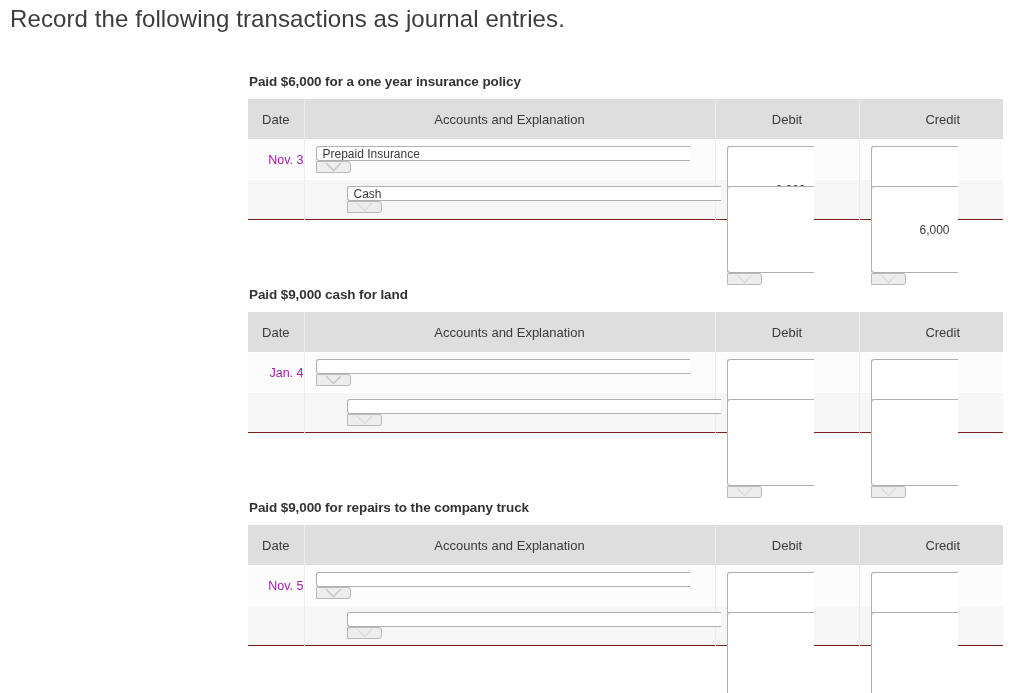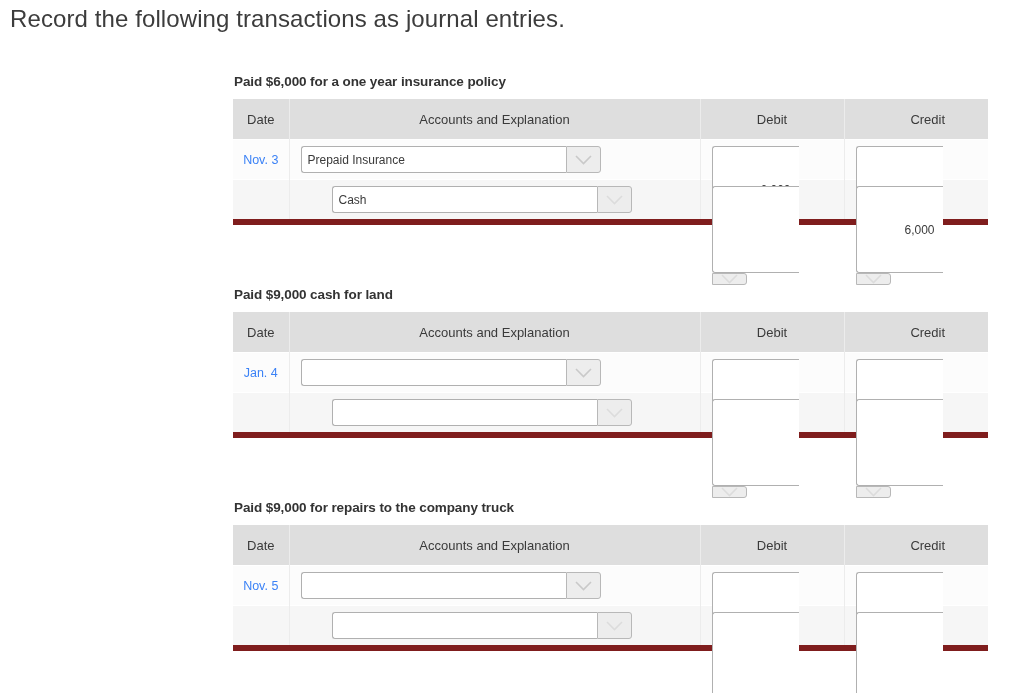--- a/index.html
+++ b/index.html
@@ -24,41 +24,41 @@
     font-size: 24px;
     font-weight: 400;
     color: #3c3c3c;
     letter-spacing: 0.1px;
     white-space: nowrap;
   }
 
   
   .journal-block {
     position: absolute;
-    left: 233px;
+    left: 248px;
     width: 755px;
   }
   .journal-block.b1 { top: 74px; }
   .journal-block.b2 { top: 287px; }
   .journal-block.b3 { top: 500px; }
 
   .block-title {
     font-size: 13.5px;
     font-weight: bold;
     color: #333333;
     margin: 0 0 10px 1px;
     letter-spacing: -0.1px;
     white-space: nowrap;
   }
 
   table.journal {
     border-collapse: collapse;
     table-layout: fixed;
     width: 755px;
-    border-bottom: 6px solid #7f1d1d;
+    border-bottom: 1px solid #7f1d1d;
   }
   table.journal col.c-date   { width: 56px; }
   table.journal col.c-acct   { width: 411px; }
   table.journal col.c-debit  { width: 144px; }
   table.journal col.c-credit { width: 144px; }
 
   table.journal thead th {
     background: #dedede;
     font-size: 13px;
     font-weight: 400;
@@ -77,23 +77,23 @@
   table.journal tbody td {
     height: 39px;
     padding: 0;
     border-right: 1px solid #ececec;
     border-top: 1px solid #ffffff;
     vertical-align: middle;
   }
   table.journal tbody td:last-child { border-right: none; }
 
   td.date-cell {
-    text-align: center;
+    text-align: right;
     font-size: 12.5px;
-    color: #3b82f6;
+    color: #a21caf;
   }
 
   
   .combo {
     display: flex;
     align-items: stretch;
     height: 27px;
     box-sizing: border-box;
   }
   .combo .txt {
@@ -124,21 +124,21 @@
     box-sizing: border-box;
     display: flex;
     align-items: center;
     justify-content: center;
   }
   .combo .drop svg { display: block; }
 
   
   .acct-wrap { padding: 0 0 0 11px; box-sizing: border-box; }
   .acct-wrap.indent { padding-left: 42px; }
-  .acct-wrap .combo { width: 300px; }
+  .acct-wrap .combo { width: 374px; flex-direction: column; }
 
   
   .money-wrap { padding: 0 0 0 11px; box-sizing: border-box; }
   .money-wrap .combo { width: 122px; flex-direction: column; }
   .money-wrap .combo .txt { width: 87px; flex: 0 0 87px; }
 
   
   .chev-dim { opacity: 0.45; }
 </style>
 </head>

